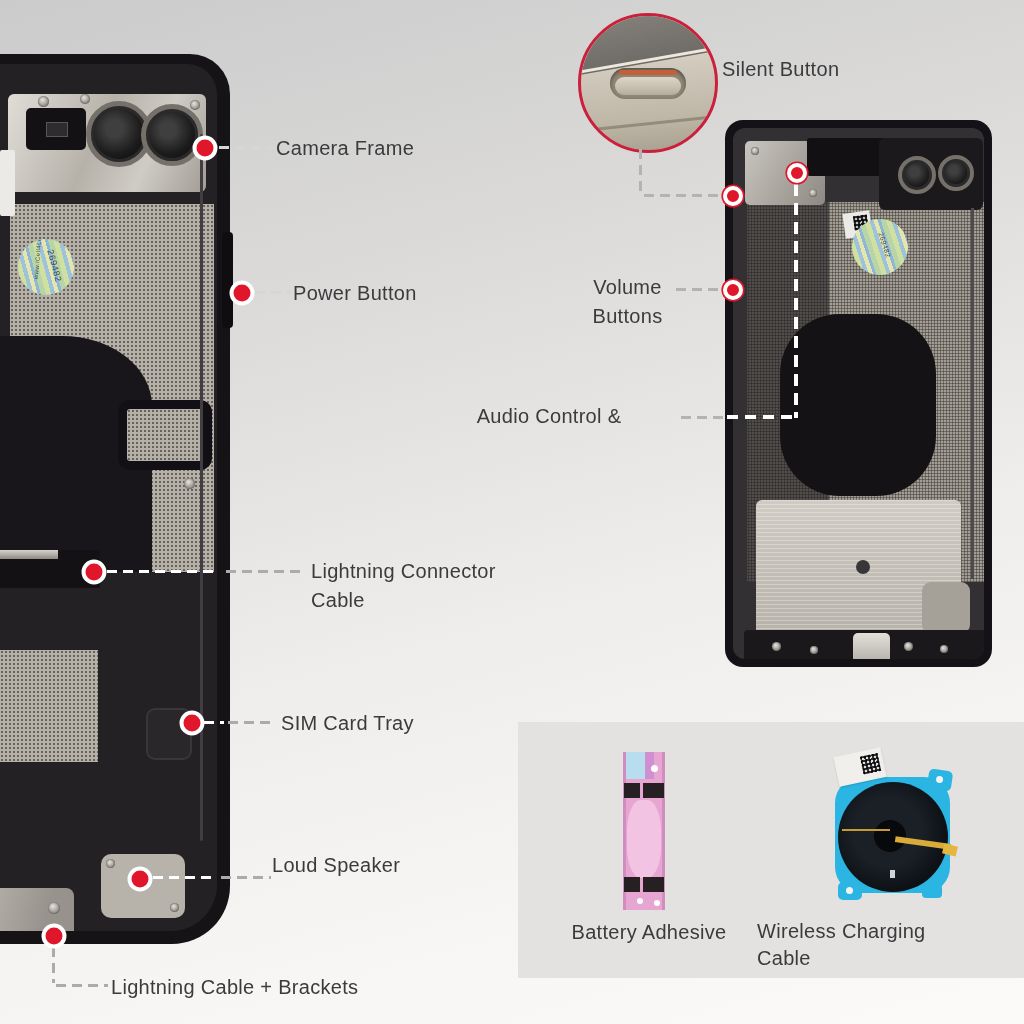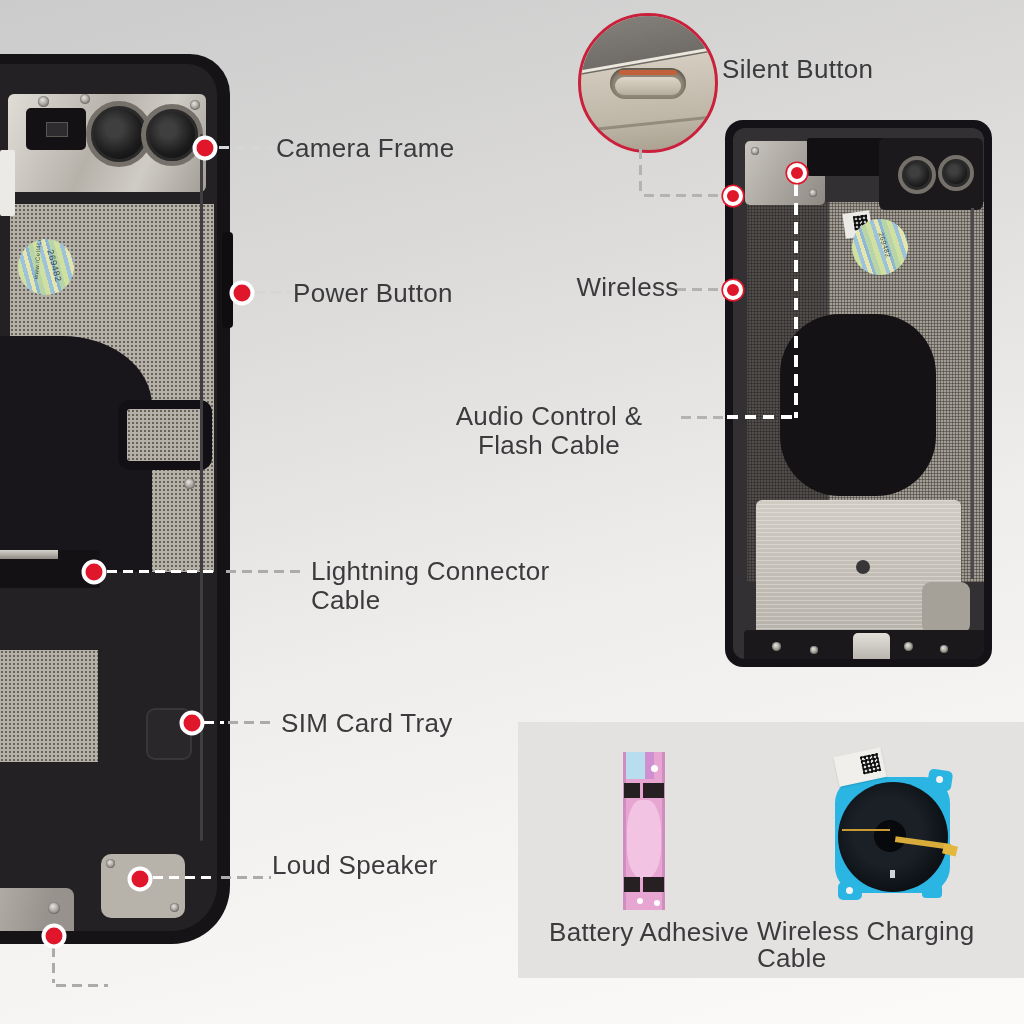--- a/index.html
+++ b/index.html
@@ -1,20 +1,20 @@
 <!DOCTYPE html>
 <html><head>
 <meta charset="utf-8">
 <style>
   html,body{margin:0;padding:0;background:#888;}
   #stage{position:relative;width:1024px;height:1024px;overflow:hidden;
          font-family:"Liberation Sans",sans-serif;
          background:linear-gradient(165deg,#cbcbcb 0%,#dbdad9 28%,#eeedeb 58%,#f7f6f5 82%,#fbfaf9 100%);}
   .abs{position:absolute;}
-  .lbl{position:absolute;font-size:26px;line-height:29px;color:#3b3b3d;letter-spacing:.3px;white-space:nowrap;}
+  .lbl{position:absolute;font-size:20px;line-height:29px;color:#3b3b3d;letter-spacing:.3px;white-space:nowrap;}
   .dh{position:absolute;height:3px;background:repeating-linear-gradient(90deg,var(--dc,#ababab) 0 10px,transparent 10px 16px);}
   .dv{position:absolute;width:3px;background:repeating-linear-gradient(180deg,var(--dc,#ababab) 0 10px,transparent 10px 16px);}
   .dhw{position:absolute;height:4px;background:repeating-linear-gradient(90deg,#fff 0 11px,transparent 11px 18px);}
   .dvw{position:absolute;width:4px;background:repeating-linear-gradient(180deg,#fff 0 12px,transparent 12px 19px);}
   .mk{position:absolute;border-radius:50%;transform:translate(-50%,-50%);background:#e0162b;}
   .mk.lg{width:17px;height:17px;border:4px solid #fff;}
   .mk.sm{width:12px;height:12px;border:4.5px solid #fff;box-shadow:0 0 0 1.6px #e0162b;}
   .mesh{background-color:#b5b1a8;background-image:radial-gradient(circle,#686359 1.1px,transparent 1.5px);background-size:4px 4px;}
   .mesh-sm{background-color:#a29e95;background-image:radial-gradient(circle,#55514a .9px,transparent 1.2px);background-size:3px 3px;}
   .holo{background:repeating-linear-gradient(90deg,#cfe0a0 0 5px,#9dc3dc 5px 9px,#e4e6ae 9px 13px,#8db7d6 13px 16px,#b9d4a6 16px 21px);}
@@ -181,31 +181,32 @@
   <div class="mk lg" style="left:140px;top:879px;"></div>
   <div class="mk lg" style="left:54px;top:936px;"></div>
   <div class="mk sm" style="left:797px;top:173px;"></div>
   <div class="mk sm" style="left:733px;top:196px;"></div>
   <div class="mk sm" style="left:733px;top:290px;"></div>
 
   <div class="lbl" style="left:276px;top:134px;">Camera Frame</div>
   <div class="lbl" style="left:293px;top:279px;">Power Button</div>
   <div class="lbl" style="left:722px;top:55px;">Silent Button</div>
   <div class="lbl" style="left:540px;top:273px;width:175px;text-align:center;">
-    <div>Wireless</div>
+    <div>Volume</div>
+    <div>Buttons</div>
   </div>
   <div class="lbl" style="left:420px;top:402px;width:258px;text-align:center;">
     <div>Audio Control &amp;</div>
-    <div>Flash Cable</div>
   </div>
   <div class="lbl" style="left:311px;top:557px;">
     <div>Lightning Connector</div>
     <div>Cable</div>
   </div>
   <div class="lbl" style="left:281px;top:709px;">SIM Card Tray</div>
   <div class="lbl" style="left:272px;top:851px;">Loud Speaker</div>
+  <div class="lbl" style="left:111px;top:973px;">Lightning Cable + Brackets</div>
   <div class="lbl" style="left:534px;top:918px;width:230px;text-align:center;">Battery Adhesive</div>
   <div class="lbl" style="left:757px;top:918px;width:250px;text-align:left;line-height:27px;">
     <div>Wireless Charging</div>
     <div>Cable</div>
   </div>
 
 </div>
 
 </body></html>

